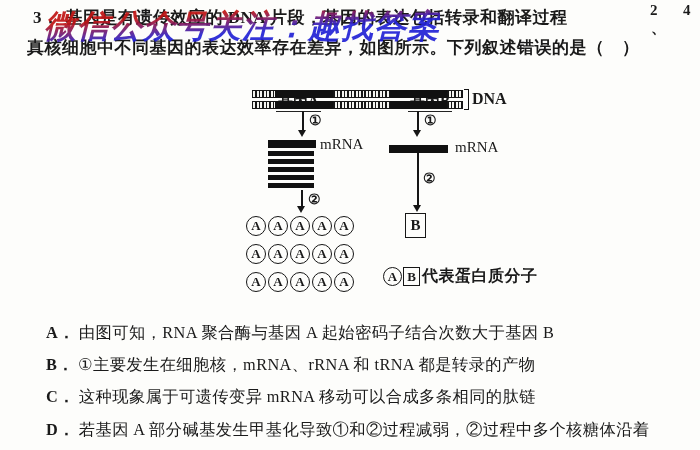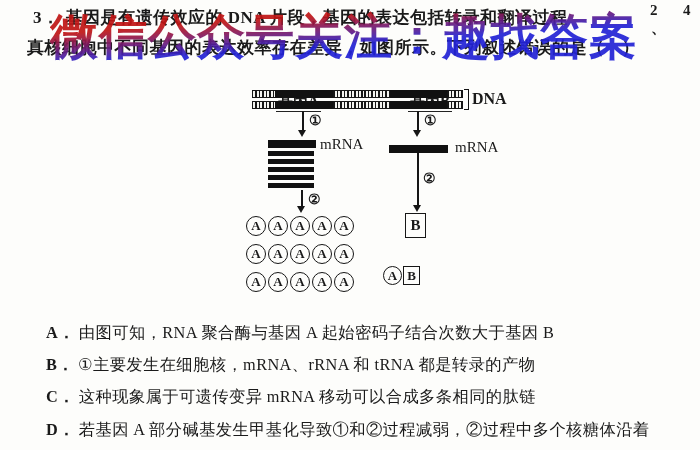--- a/index.html
+++ b/index.html
@@ -14,32 +14,33 @@
   .abs { position:absolute; }
   
   .stem-line { font-size:17px; letter-spacing:0.5px; white-space:nowrap; font-weight:600; }
   #stem1 { left:33px; top:6px; }
   #stem2 { left:27px; top:36px; }
   .qnum { margin-right:6px; }
   
   .margin-mark { font-size:15px; font-weight:700; }
   
   #watermark {
-    left:50px; top:5px;
+    left:44px; top:5px;
     font-family:"Liberation Sans","DejaVu Sans",sans-serif;
     font-weight:700;
-    font-size:48px;
+    font-size:32px;
     letter-spacing:1px;
     white-space:nowrap;
     -webkit-background-clip:text;
     background-clip:text;
     color:transparent;
     opacity:0.92;
     z-index:5;
     pointer-events:none;
+    font-style:italic;
   }
   
   .gene-label {
     font-size:15px; font-weight:600;
     border-bottom:1.5px solid #222;
     padding:0 2px 0 2px;
     white-space:nowrap;
     margin-top:24px;
   }
   #gene-a-label { left:276px; top:68px; }
@@ -205,20 +206,21 @@
         <span class="pa-circle">A</span>
         <span class="pa-circle">A</span>
         <span class="pa-circle">A</span>
       </div>
     </div>
   <div class="abs" id="protein-b-box">B</div>
 
   <div class="abs" id="legend">
     <span class="pa-circle">A</span>
     <span id="legend-b">B</span>
+    <span id="legend-text">代表蛋白质分子</span>
   </div>
 </div>
 
 <div class="abs option" id="optA">
   <span class="opt-label">A．</span><span>由图可知，RNA 聚合酶与基因 A 起始密码子结合次数大于基因 B</span>
 </div>
 <div class="abs option" id="optB">
   <span class="opt-label">B．</span><span>①主要发生在细胞核，mRNA、rRNA 和 tRNA 都是转录的产物</span>
 </div>
 <div class="abs option" id="optC">

